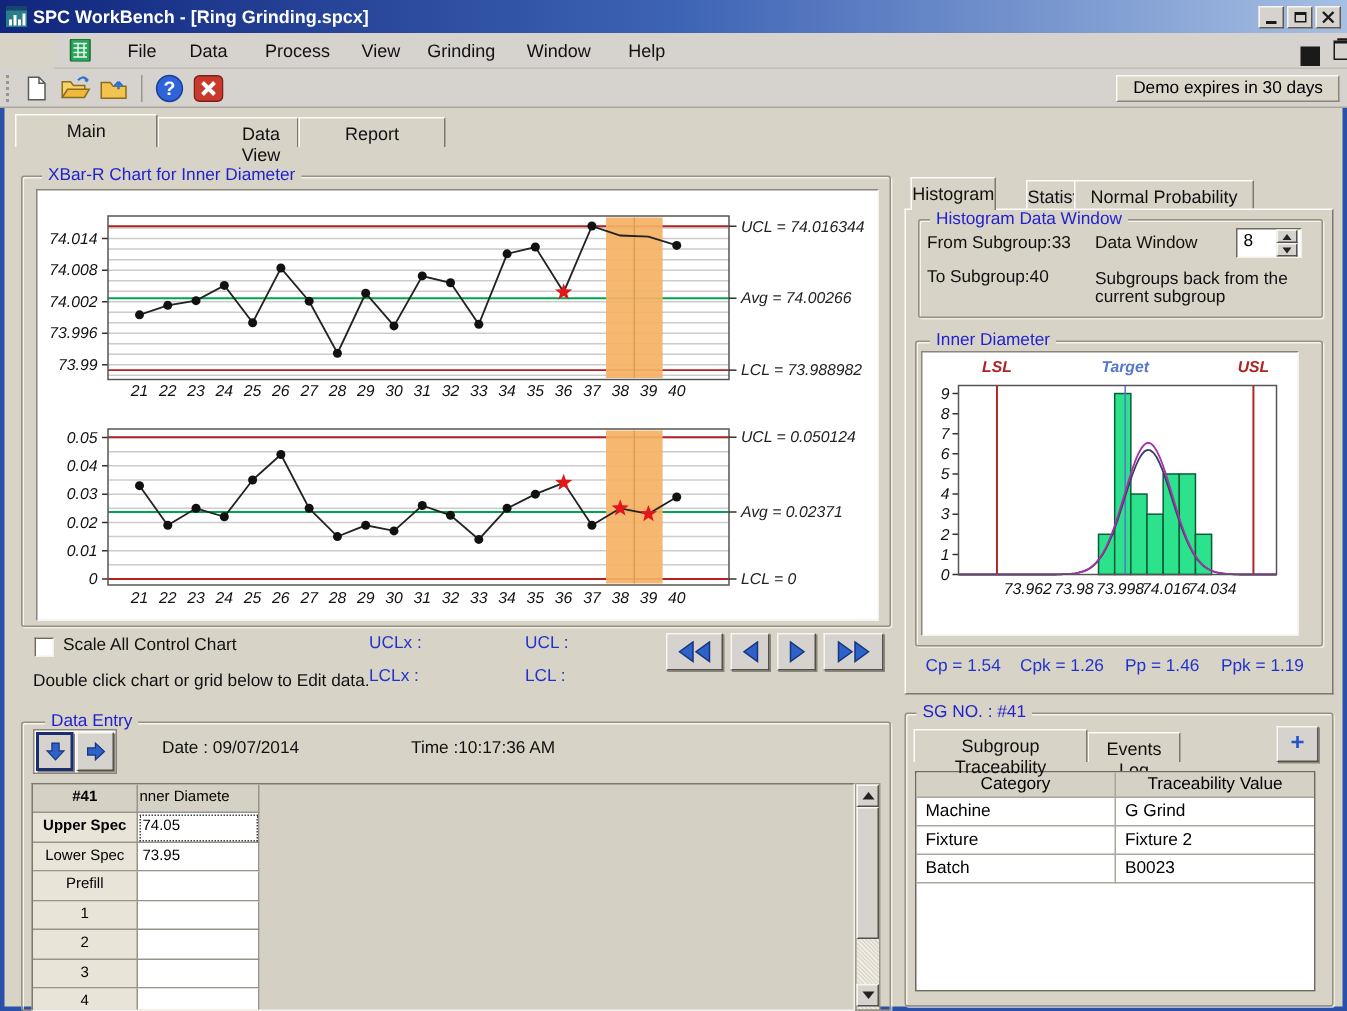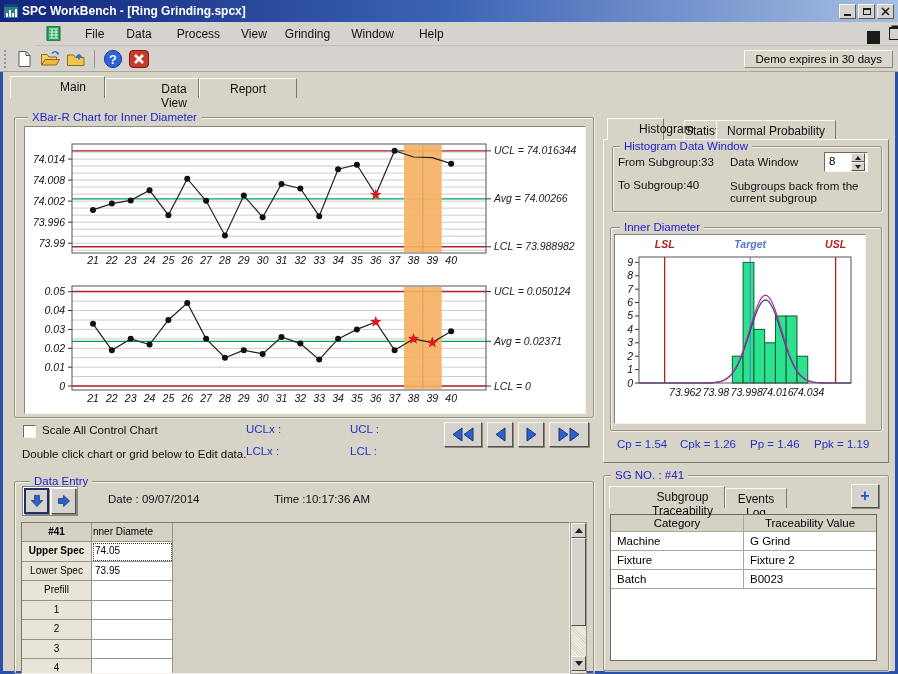--- a/index.html
+++ b/index.html
@@ -24,21 +24,21 @@
   
   .toolbar{left:0;top:46px;width:898px;height:26px;background:#d6d3ce;display:flex;align-items:center;gap:4px;padding-left:4px;border-bottom:1px solid #aaa69a;}
   .grip{width:3px;height:18px;border-left:2px dotted #9a968c;margin-right:2px;}
   .tbtn{width:22px;height:22px;display:flex;align-items:center;justify-content:center;}
   .tsep{width:1px;height:18px;background:#9a968c;margin:0 3px;}
   .demo-box{margin-left:auto;margin-right:5px;border:1px solid;border-color:#fbfaf6 #8a867b #8a867b #fbfaf6;padding:2px 10px;font-size:11.5px;background:#dad6ca;}
   
   .frame{background:#2b50a8;}
   
   .tab{height:20px;background:#d8d3c7;border:1px solid #7d796e;border-bottom:none;border-top-color:#fcfbf8;border-left-color:#fcfbf8;text-align:center;font-size:12px;padding-top:3px;color:#111;}
-  .tab.active{z-index:3;padding-left:31px;}
+  .tab.active{z-index:3;}
   
   .group{border:1px solid #96927f;border-radius:2px;box-shadow:inset 1px 1px 0 rgba(255,255,255,.75),1px 1px 0 rgba(255,255,255,.6);}
   .group-label{font-size:11.5px;color:#2222cc;background:#d8d3c7;padding:0 4px;white-space:nowrap;}
   .white-panel{background:#fff;border:1px solid;border-color:#8a867b #f4f2ea #f4f2ea #8a867b;font-style:italic;}
   
   .btn3d{background:#d6d3ce;border:1px solid;border-color:#f7f5ef #55524a #55524a #f7f5ef;box-shadow:1px 1px 0 #8a867b;display:flex;align-items:center;justify-content:center;}
   .cb{background:#fff;border:1px solid;border-color:#6e6a60 #f4f2ea #f4f2ea #6e6a60;}
   
   .grid{background:#d4d0c4;border:1px solid;border-color:#7d796e #f4f2ea #f4f2ea #7d796e;overflow:hidden;}
   .g-row{display:flex;height:19.5px;}

